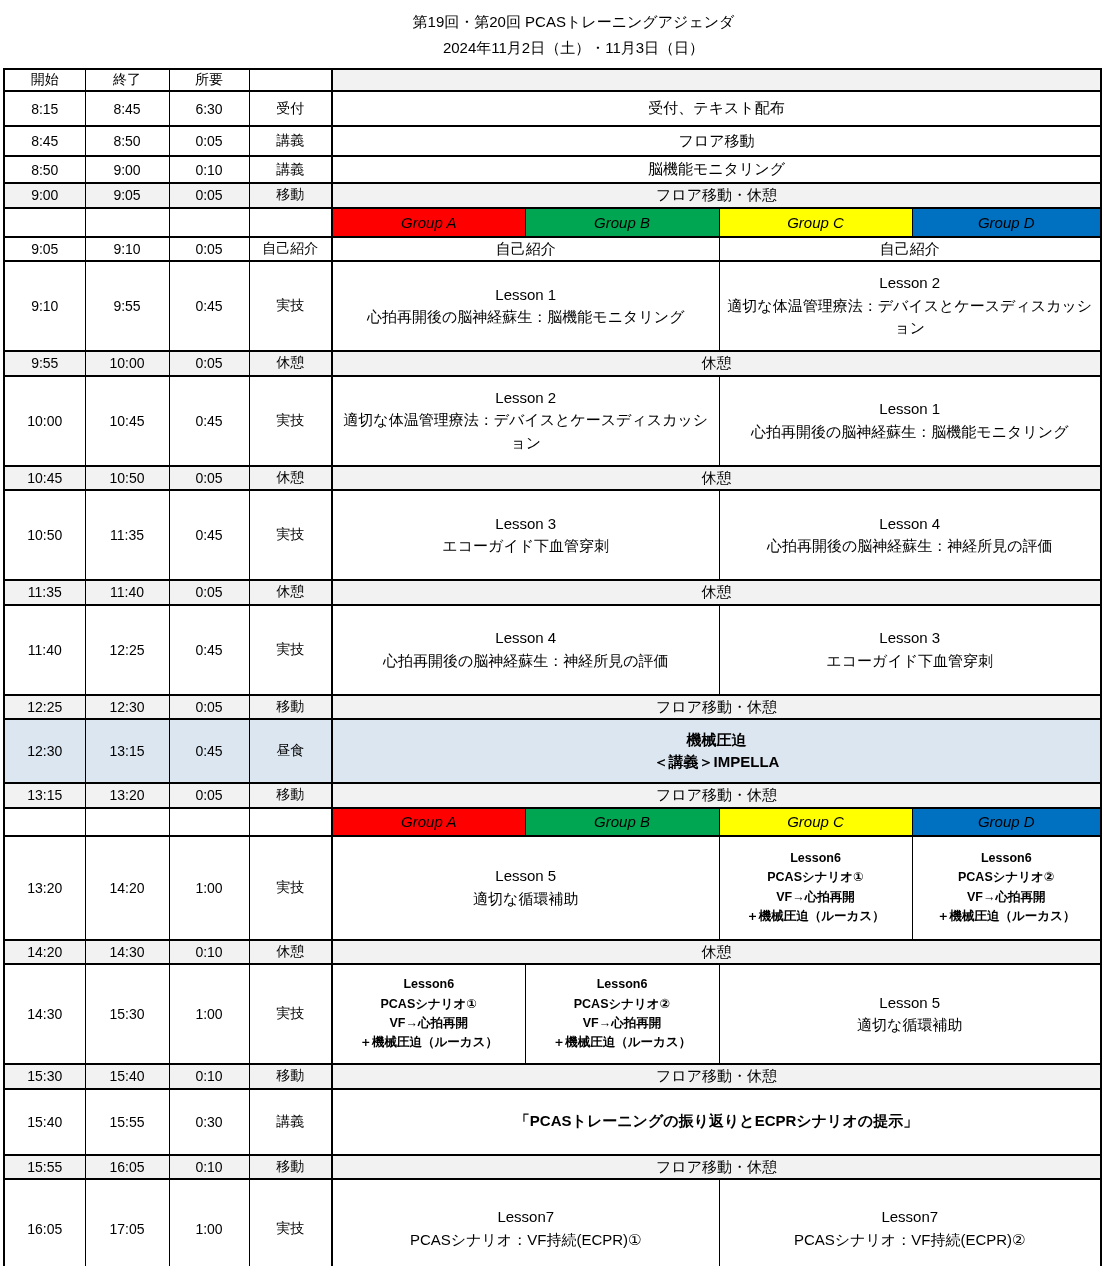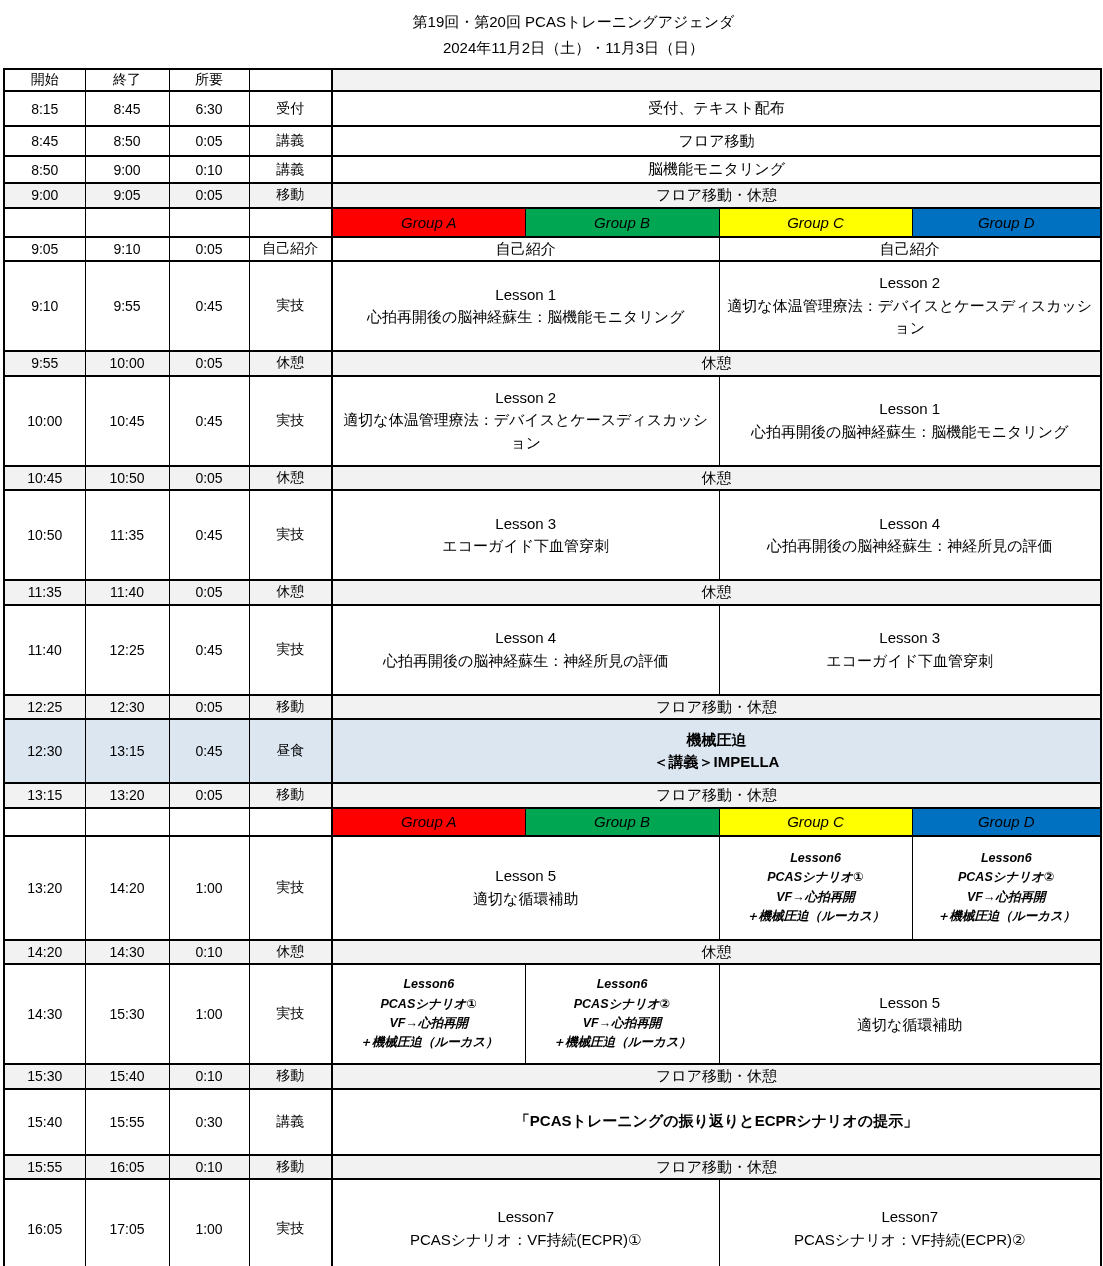--- a/index.html
+++ b/index.html
@@ -23,21 +23,21 @@
   }
   th.head-cell { font-size:14px; }
   .content-start { border-left-width:2px; }
   .head-blank-content { background:#F2F2F2; }
 
   tr.shade-gray td { background:#F2F2F2; }
   tr.shade-lunch td { background:#DCE6F1; }
 
   .content-cell { white-space:pre-line; font-size:15px; line-height:1.5; }
   .content-cell.bold { font-weight:bold; }
-  .content-cell.small { font-size:12.5px; line-height:1.55;font-style:italic; }
+  .content-cell.small { font-size:12.5px; line-height:1.55; }
   .c-start,.c-end,.c-duration,.c-category { font-size:14px; }
   .group-cell { font-size:15px;font-style:italic; }
 </style>
 </head>
 <body>
 
 <div class="title-block">
   <div>第19回・第20回 PCASトレーニングアジェンダ</div>
   <div>2024年11月2日（土）・11月3日（日）</div>
 </div>

